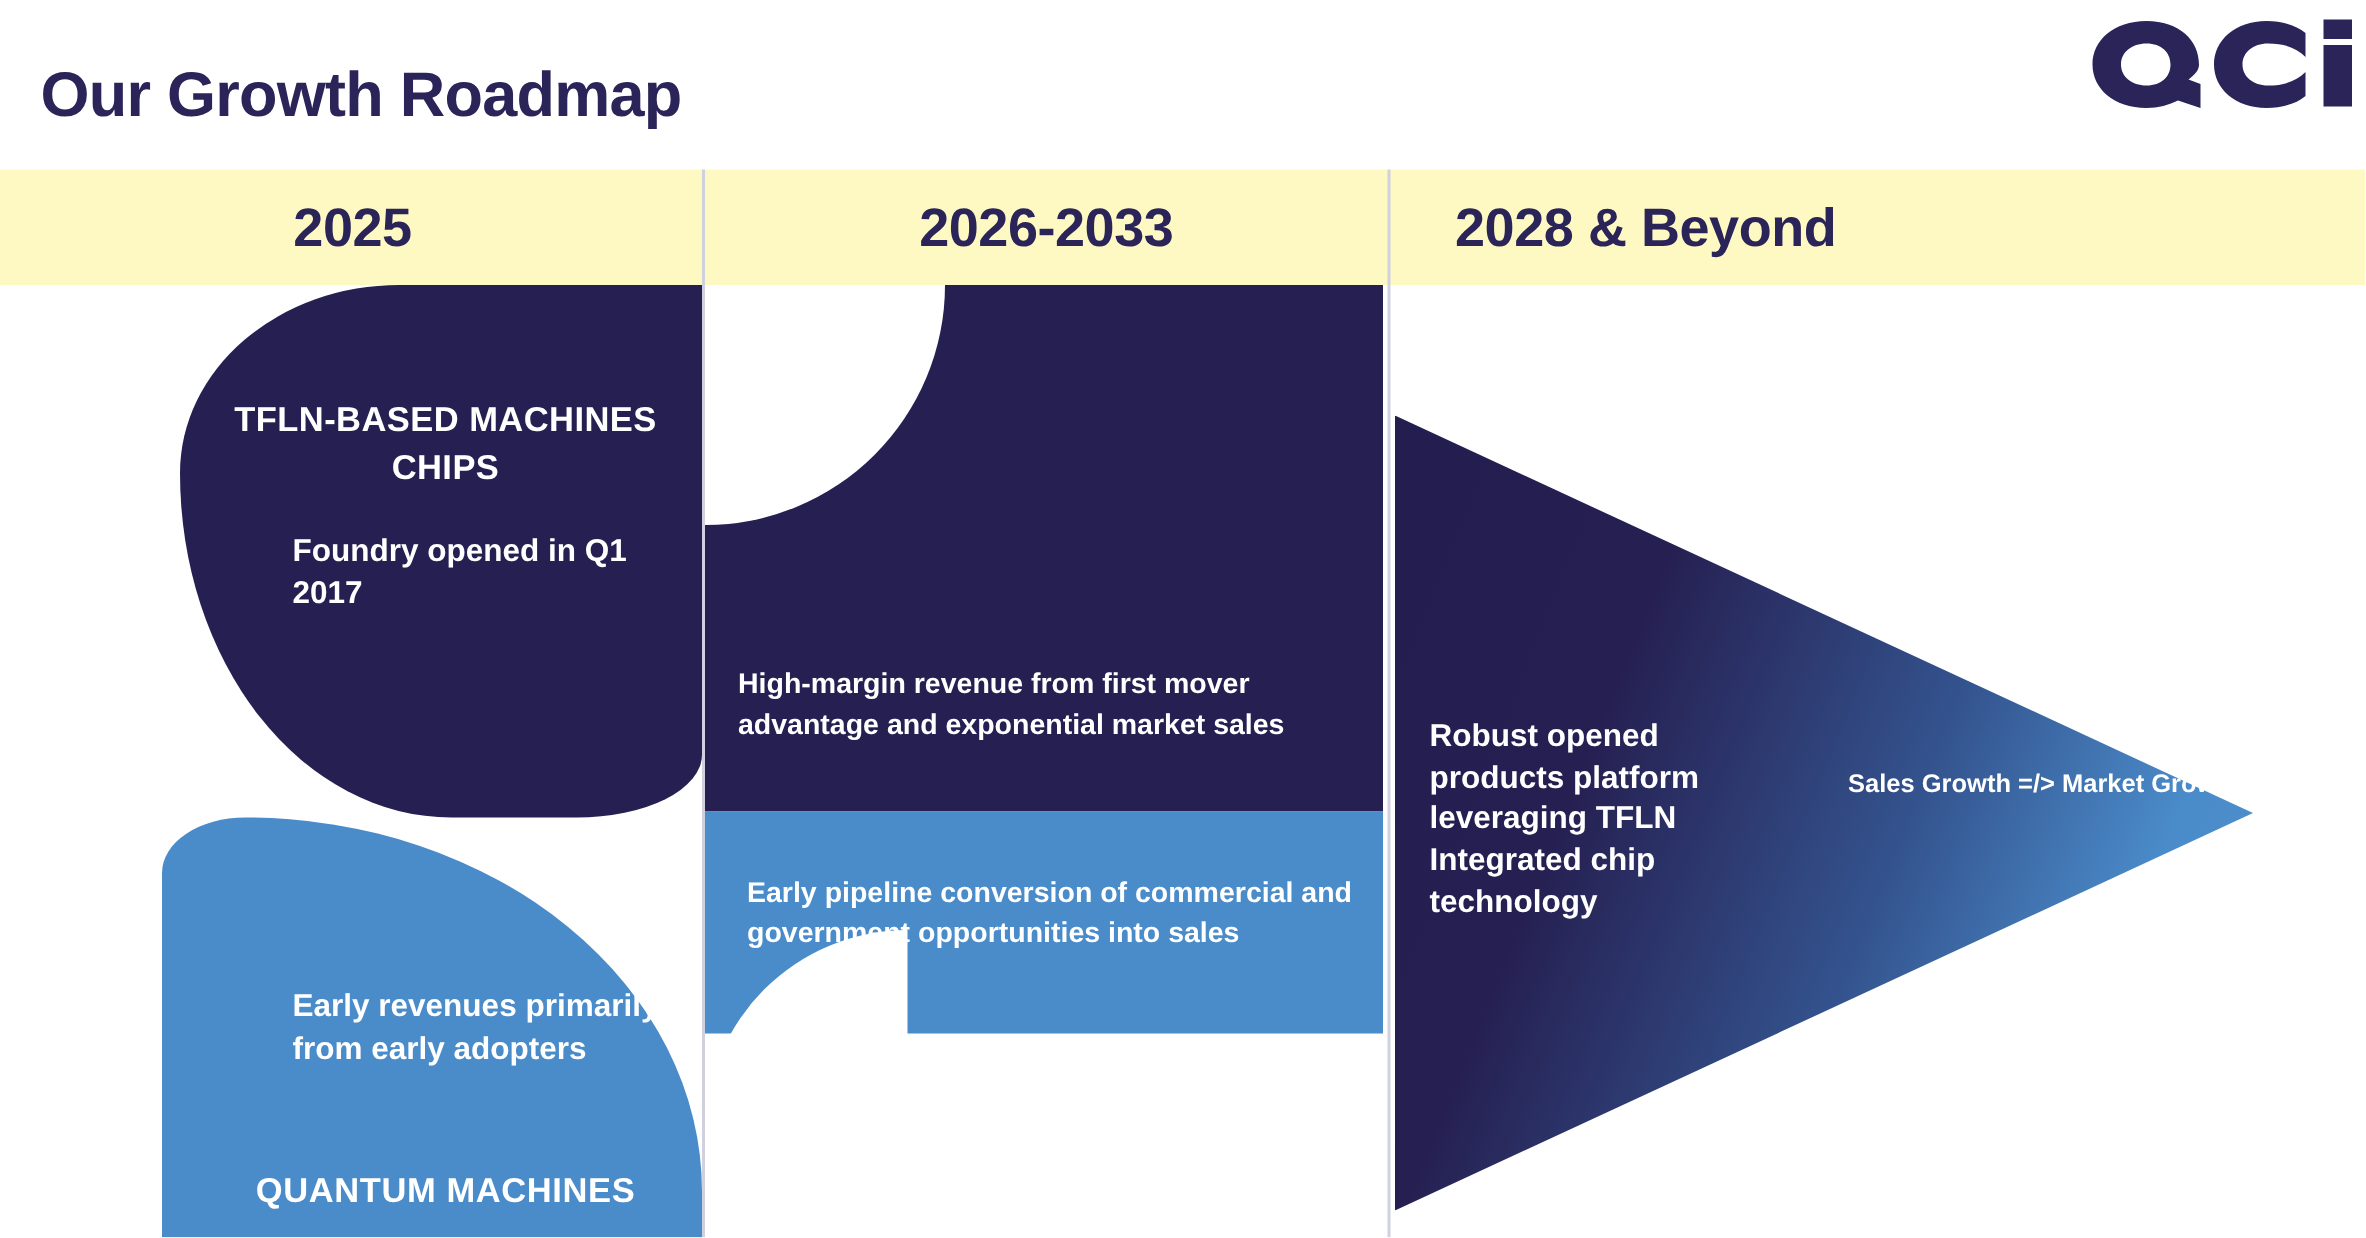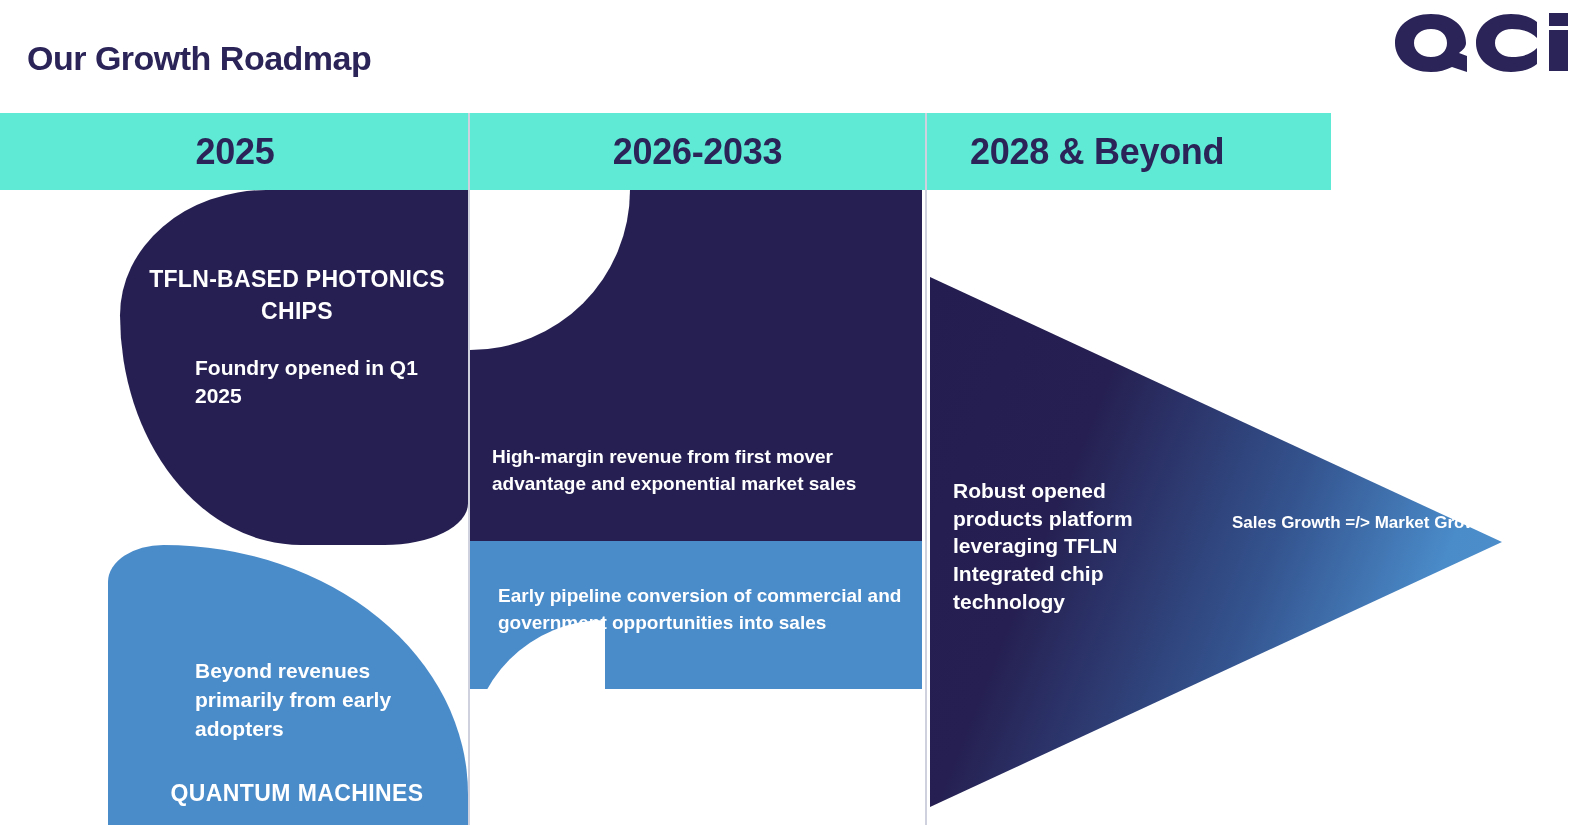--- a/index.html
+++ b/index.html
@@ -19,21 +19,21 @@
     height: 825px;
     background: #ffffff;
     overflow: hidden;
   }
 
   
   .slide-title {
     position: absolute;
     left: 27px;
     top: 40px;
-    font-size: 34px;
+    font-size: 42px;
     font-weight: bold;
     color: #2b2458;
     letter-spacing: -0.5px;
     line-height: 1.1;
     white-space: nowrap;
   }
 
   
   .logo {
     position: absolute;
@@ -43,23 +43,23 @@
     height: 62px;
     overflow: hidden;
   }
   .logo svg { display: block; }
 
   
   .header-band {
     position: absolute;
     left: 0;
     top: 113px;
-    width: 1331px;
+    width: 1577px;
     height: 77px;
-    background: #5eead4;
+    background: #fef9c3;
   }
   .col-head {
     position: absolute;
     top: 0;
     height: 77px;
     display: flex;
     align-items: center;
     font-size: 36px;
     font-weight: bold;
     color: #2b2458;
@@ -262,24 +262,24 @@
     <div class="col-head c2">2026-2033</div>
     <div class="col-head c3">2028 &amp; Beyond</div>
   </div>
 
   <div class="divider d1"></div>
   <div class="divider d2"></div>
 
   <div class="c1-navy"></div>
   <div class="c1-blue"></div>
 
-  <div class="txt tfln-title">TFLN-BASED PHOTONICS CHIPS</div>
-  <div class="txt foundry">Foundry opened in Q1 2025</div>
-
-  <div class="txt early-rev">Beyond revenues primarily from early adopters</div>
+  <div class="txt tfln-title">TFLN-BASED MACHINES CHIPS</div>
+  <div class="txt foundry">Foundry opened in Q1 2017</div>
+
+  <div class="txt early-rev">Early revenues primarily from early adopters</div>
   <div class="txt quantum-machines">QUANTUM MACHINES</div>
 
   <div class="c2-navy"></div>
   <div class="c2-navy-mask"></div>
 
   <div class="c2-blue"></div>
   <div class="c2-blue-mask"></div>
 
   <div class="txt high-margin">High-margin revenue from first mover advantage and exponential market sales</div>
   <div class="txt strong-pipe">Early pipeline conversion of commercial and government opportunities into sales</div>

